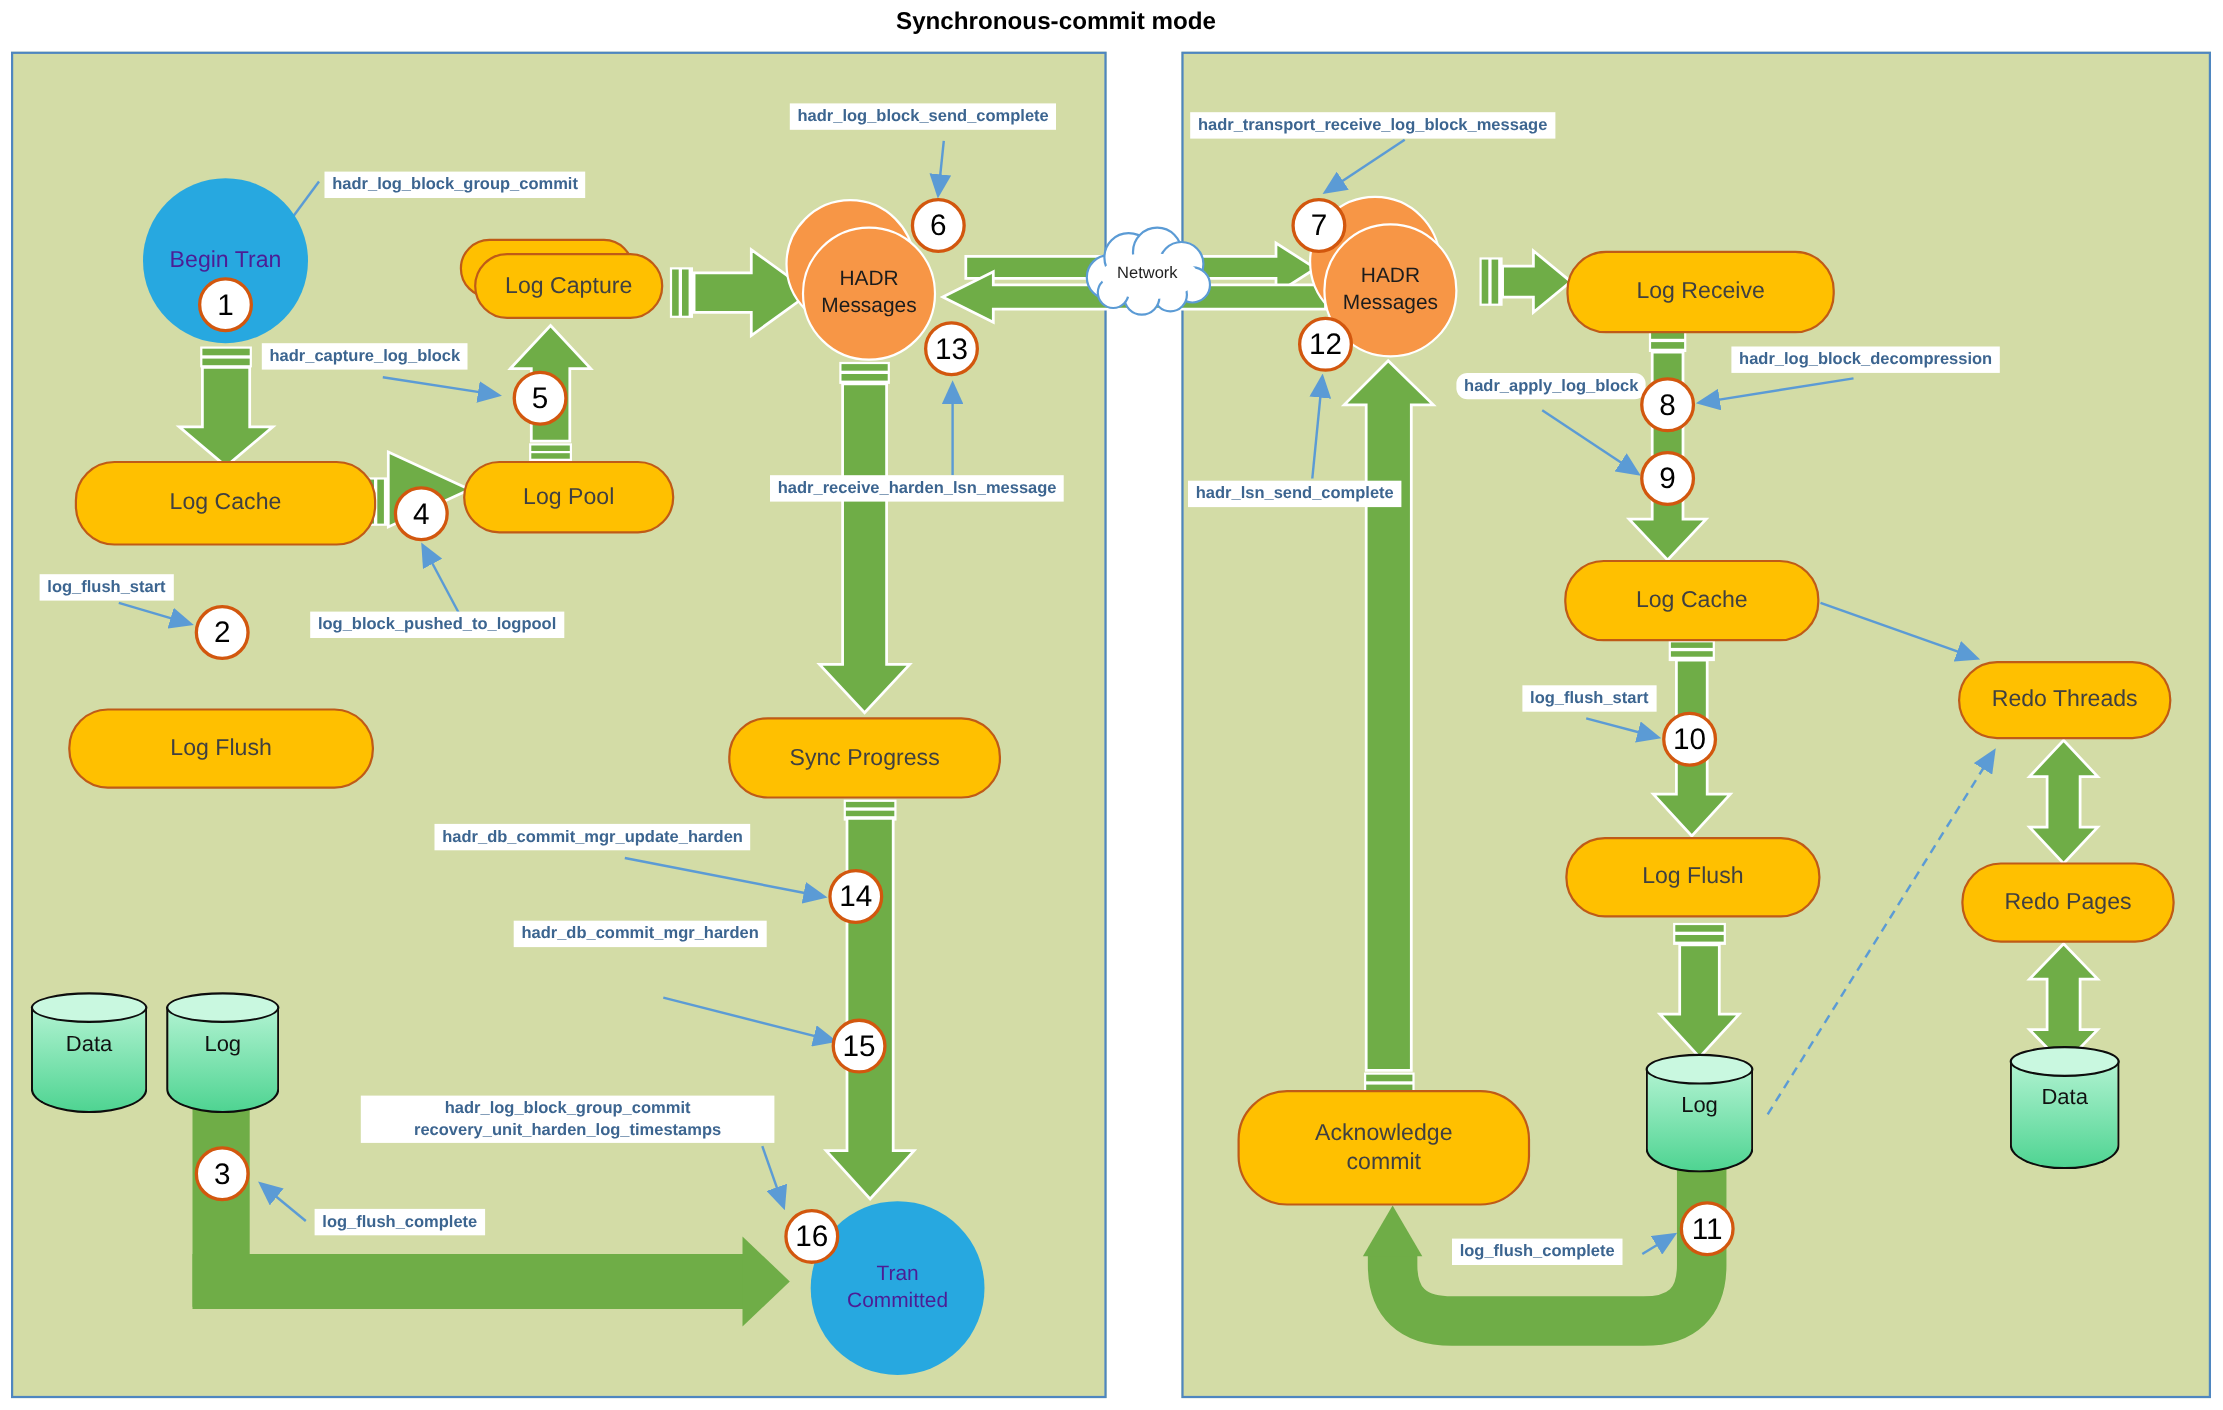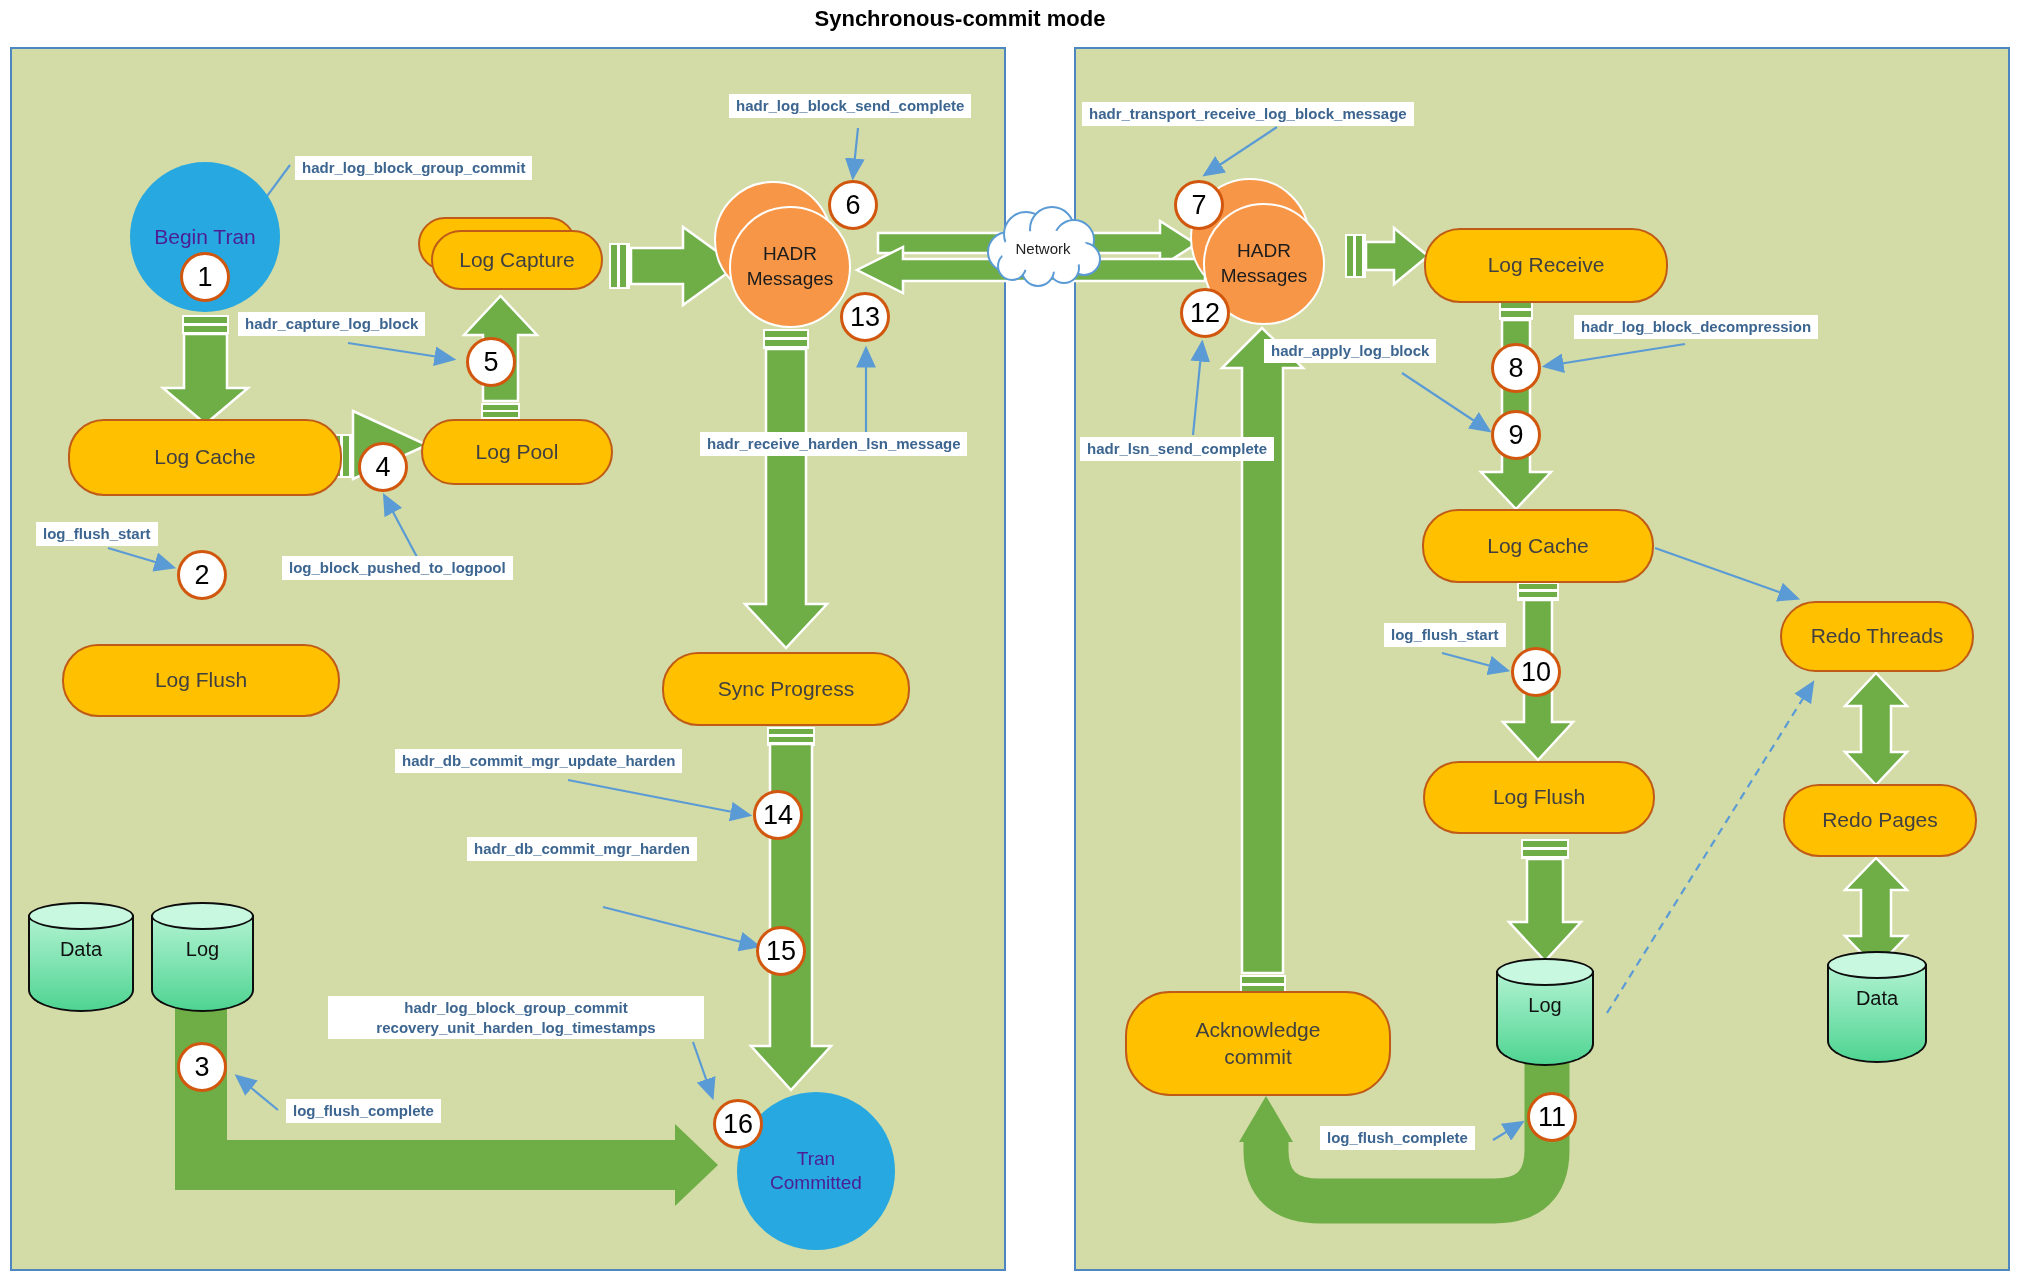--- a/index.html
+++ b/index.html
@@ -247,32 +247,32 @@
     <div class="cyl-body"></div>
     <div class="cyl-top"></div>
     <div class="cyl-label">Data</div>
   </div>
 
   <div class="tag" style="left:295px;top:156px;">hadr_log_block_group_commit</div>
   <div class="tag" style="left:238px;top:312px;">hadr_capture_log_block</div>
   <div class="tag" style="left:36px;top:522px;">log_flush_start</div>
   <div class="tag" style="left:282px;top:556px;">log_block_pushed_to_logpool</div>
   <div class="tag" style="left:286px;top:1099px;">log_flush_complete</div>
-  <div class="tag" style="left:718px;top:94px;margin-left:11px;">hadr_log_block_send_complete</div>
+  <div class="tag" style="left:718px;top:94px;">hadr_log_block_send_complete</div>
   <div class="tag" style="left:700px;top:432px;">hadr_receive_harden_lsn_message</div>
   <div class="tag" style="left:395px;top:749px;">hadr_db_commit_mgr_update_harden</div>
   <div class="tag" style="left:467px;top:837px;">hadr_db_commit_mgr_harden</div>
   <div class="tag multi" style="left:328px;top:996px;width:362px;">
     <div>hadr_log_block_group_commit</div>
     <div>recovery_unit_harden_log_timestamps</div>
   </div>
   <div class="tag" style="left:1082px;top:102px;">hadr_transport_receive_log_block_message</div>
   <div class="tag" style="left:1080px;top:437px;">hadr_lsn_send_complete</div>
   <div class="tag" style="left:1574px;top:315px;">hadr_log_block_decompression</div>
-  <div class="tag" style="left:1264px;top:339px;">hadr_apply_log_block</div>
+  <div class="tag" style="left:1324px;top:339px;border-radius:10px;">hadr_apply_log_block</div>
   <div class="tag" style="left:1384px;top:623px;">log_flush_start</div>
   <div class="tag" style="left:1320px;top:1126px;">log_flush_complete</div>
 
   <div class="badge" style="left:180px;top:252px;">1</div>
   <div class="badge" style="left:177px;top:550px;">2</div>
   <div class="badge" style="left:177px;top:1042px;">3</div>
   <div class="badge" style="left:358px;top:442px;">4</div>
   <div class="badge" style="left:466px;top:337px;">5</div>
   <div class="badge" style="left:828px;top:180px;">6</div>
   <div class="badge" style="left:1174px;top:180px;">7</div>

